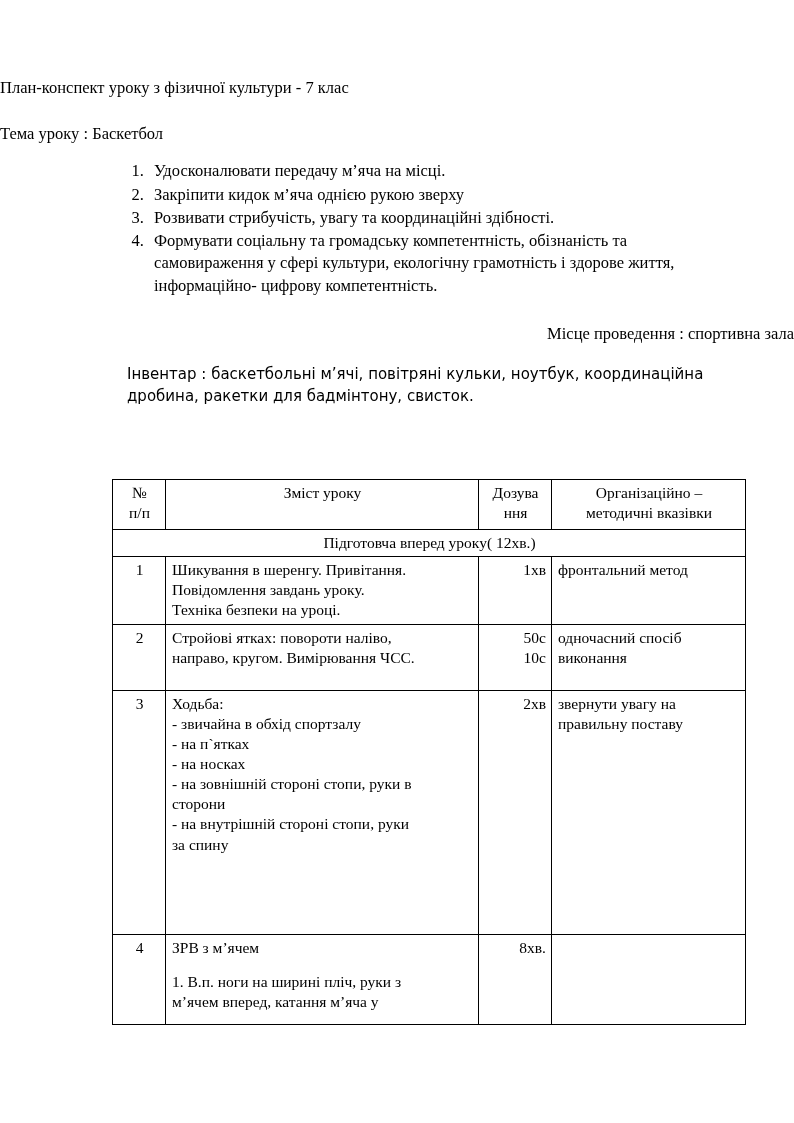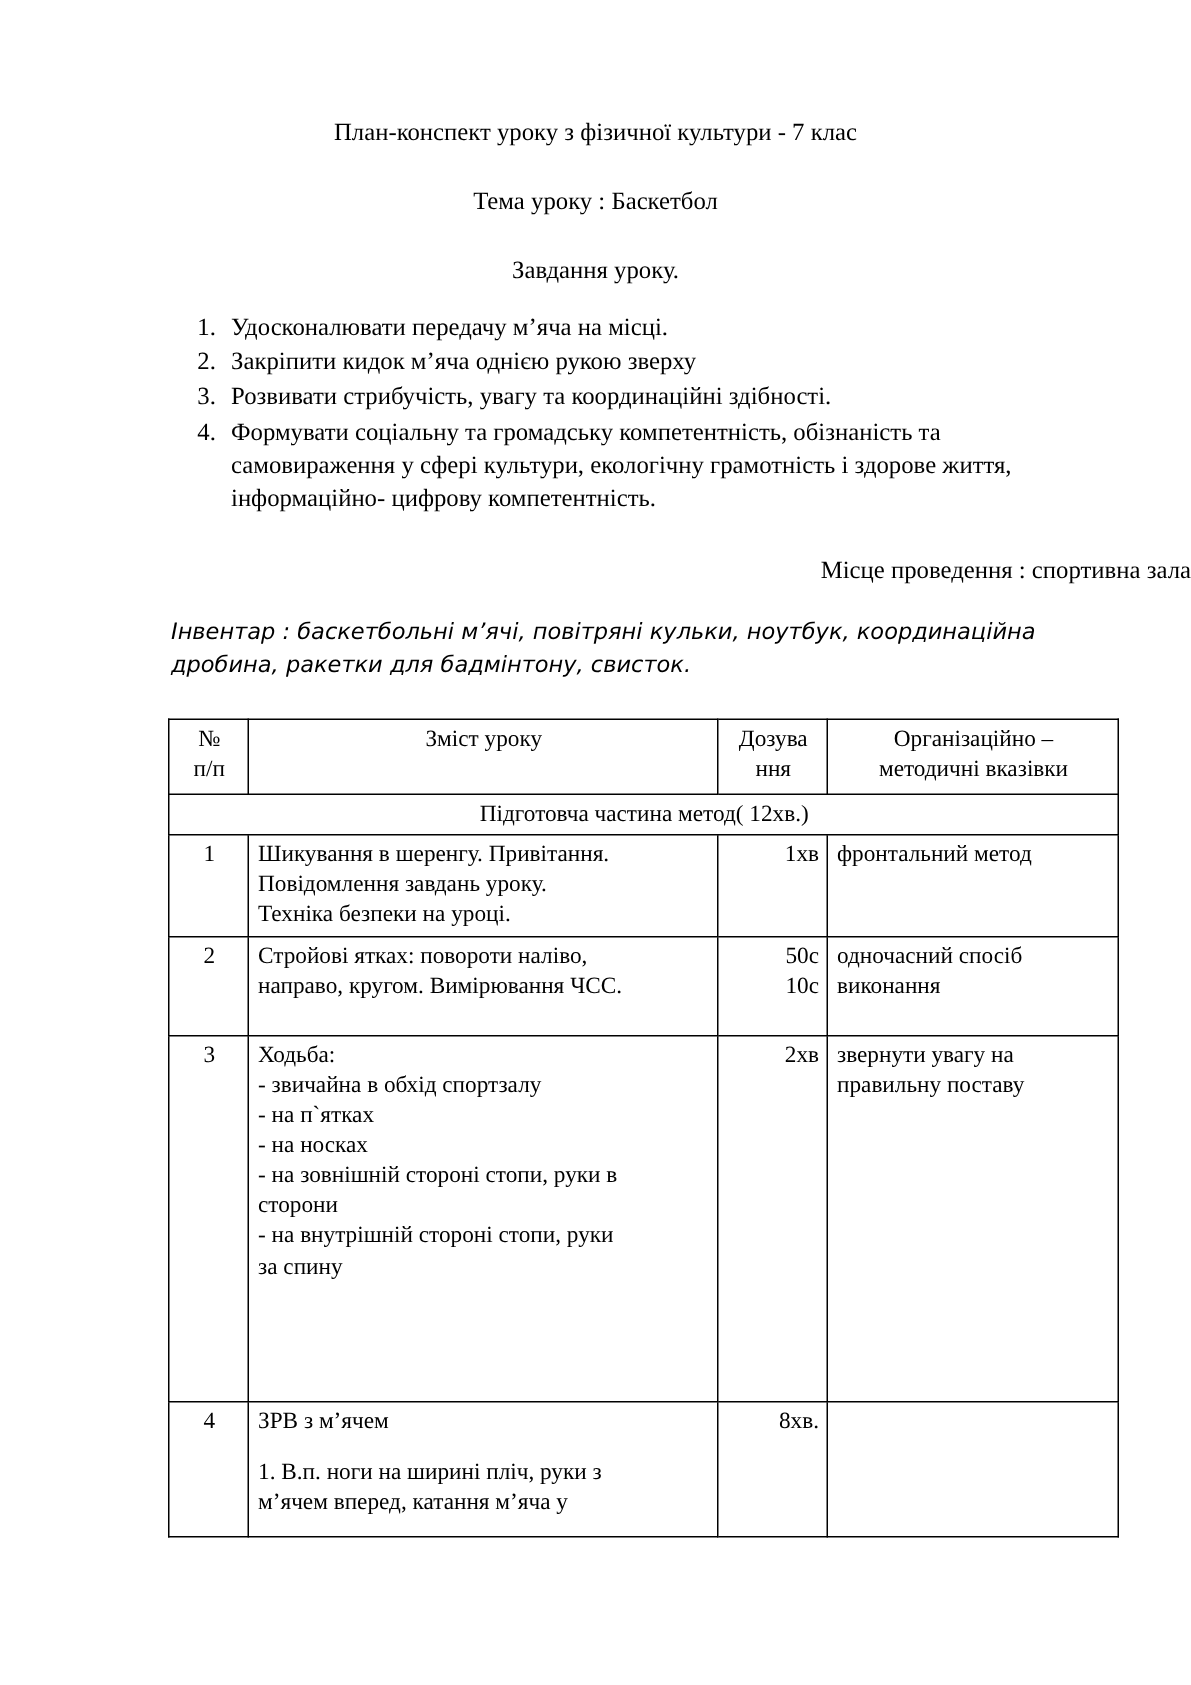--- a/index.html
+++ b/index.html
@@ -23,21 +23,21 @@
     height: 1123px;
     box-sizing: border-box;
     padding: 0;
   }
 
   
   .doc-title,
   .doc-subtitle,
   .doc-date,
   .doc-tasks-title {
-    text-align: center;
+    text-align: left;
     font-size: 16.5px;
     line-height: 1.25;
   }
   .doc-title   { margin: 78px 0 0 0; }
   .doc-subtitle{ margin: 25px 0 0 0; }
   .doc-date    { margin: 26px 0 0 0; }
   .doc-tasks-title { margin: 26px 0 0 0; }
 
   
   ol.tasks {
@@ -54,27 +54,26 @@
 
   
   .place-line {
     margin: 26px 0 0 0;
     padding-left: 112px;
     font-size: 16.5px;
     line-height: 1.3;
     text-align: right;
   }
   .inventory-line {
-    margin: 20px 0 0 2px;
+    margin: 20px 0 0 15px;
     padding-left: 112px;
     padding-right: 71px;
     font-size: 15px;
     line-height: 1.45;
     font-family: "DejaVu Sans", "Liberation Sans", sans-serif;
-    font-style: italic;
   }
 
   
   .lesson-table-wrap {
     position: absolute;
     left: 112px;
     top: 479px;
     width: 633px;
   }
   table.lesson-table {
@@ -125,21 +124,20 @@
     background: #ffffff;
   }
 </style>
 </head>
 <body>
 
 <div class="page">
 
   <div class="doc-title">План-конспект уроку з фізичної культури - 7 клас</div>
   <div class="doc-subtitle">Тема уроку : Баскетбол</div>
-  <div class="doc-tasks-title">Завдання уроку.</div>
 
   <ol class="tasks">
     <li>Удосконалювати передачу м’яча на місці.</li>
     <li>Закріпити кидок м’яча однією рукою зверху</li>
     <li>Розвивати стрибучість, увагу та координаційні здібності.</li>
     <li>Формувати соціальну та громадську компетентність, обізнаність та самовираження у сфері культури, екологічну грамотність і здорове життя, інформаційно- цифрову компетентність.</li>
   </ol>
 
   <div class="place-line">Місце проведення : спортивна зала</div>
   <div class="inventory-line">Інвентар : баскетбольні м’ячі, повітряні кульки, ноутбук, координаційна дробина, ракетки для бадмінтону, свисток.</div>
@@ -157,21 +155,21 @@
           <td class="head" style="white-space:pre-line;">№
 п/п</td>
           <td class="head">Зміст уроку</td>
           <td class="head" style="white-space:pre-line;">Дозува
 ння</td>
           <td class="head" style="white-space:pre-line;">Організаційно –
 методичні вказівки</td>
         </tr>
 
         <tr>
-          <td class="section-head" colspan="4">Підготовча частина метод( 12хв.)</td>
+          <td class="section-head" colspan="4">Підготовча вперед уроку( 12хв.)</td>
         </tr>
 
         <tr class="r-1">
           <td class="num">1</td>
           <td>
             <div class="cell-lines">
               <div>Шикування в шеренгу. Привітання.</div>
               <div>Повідомлення завдань уроку.</div>
               <div>Техніка безпеки на уроці.</div>
             </div>

